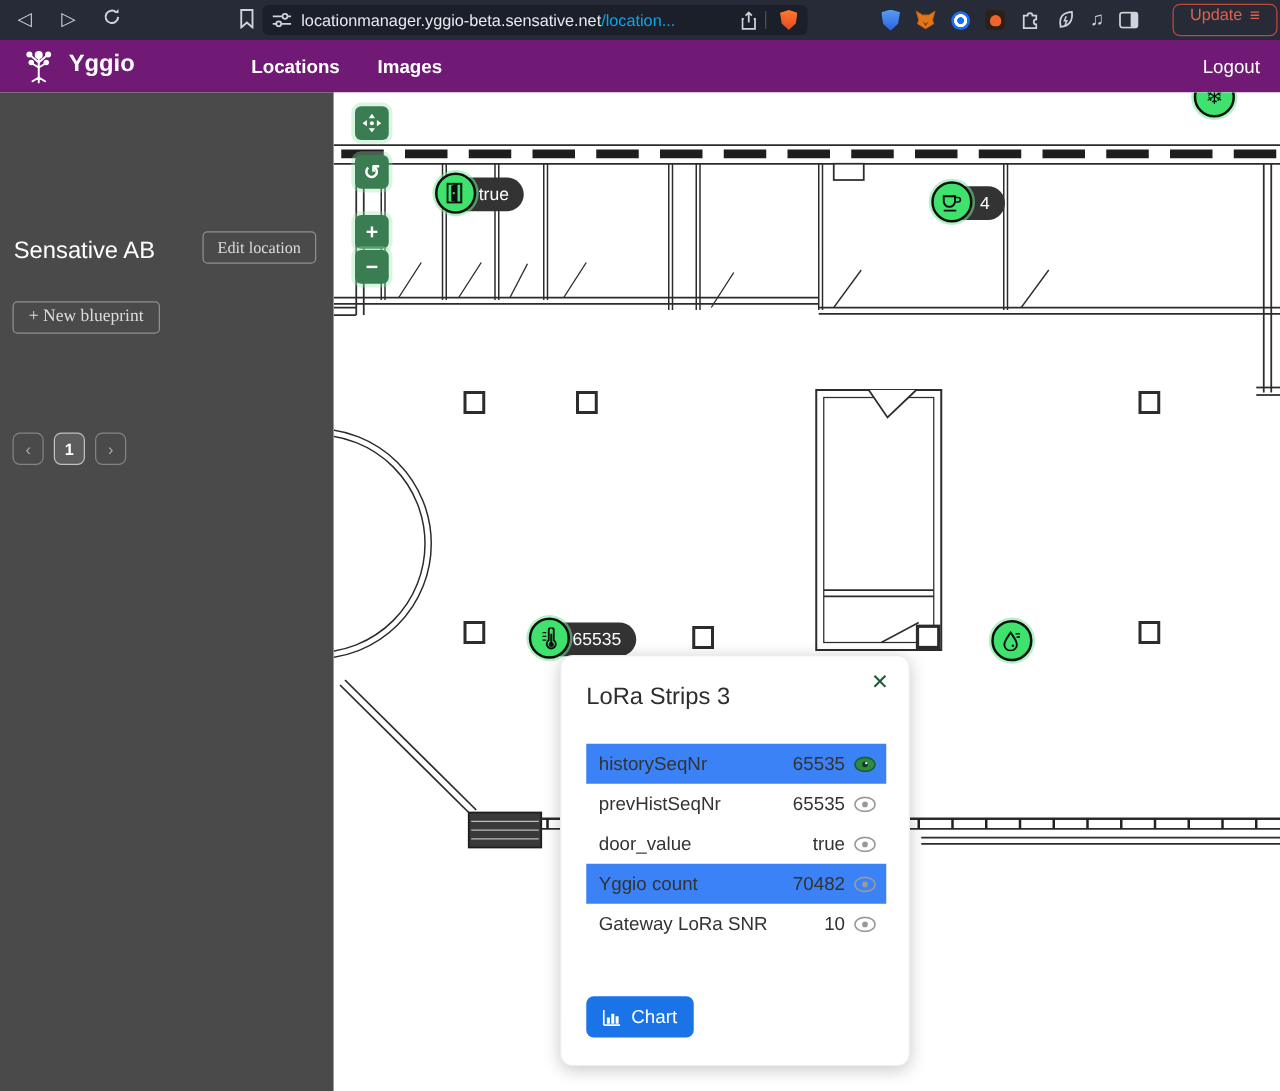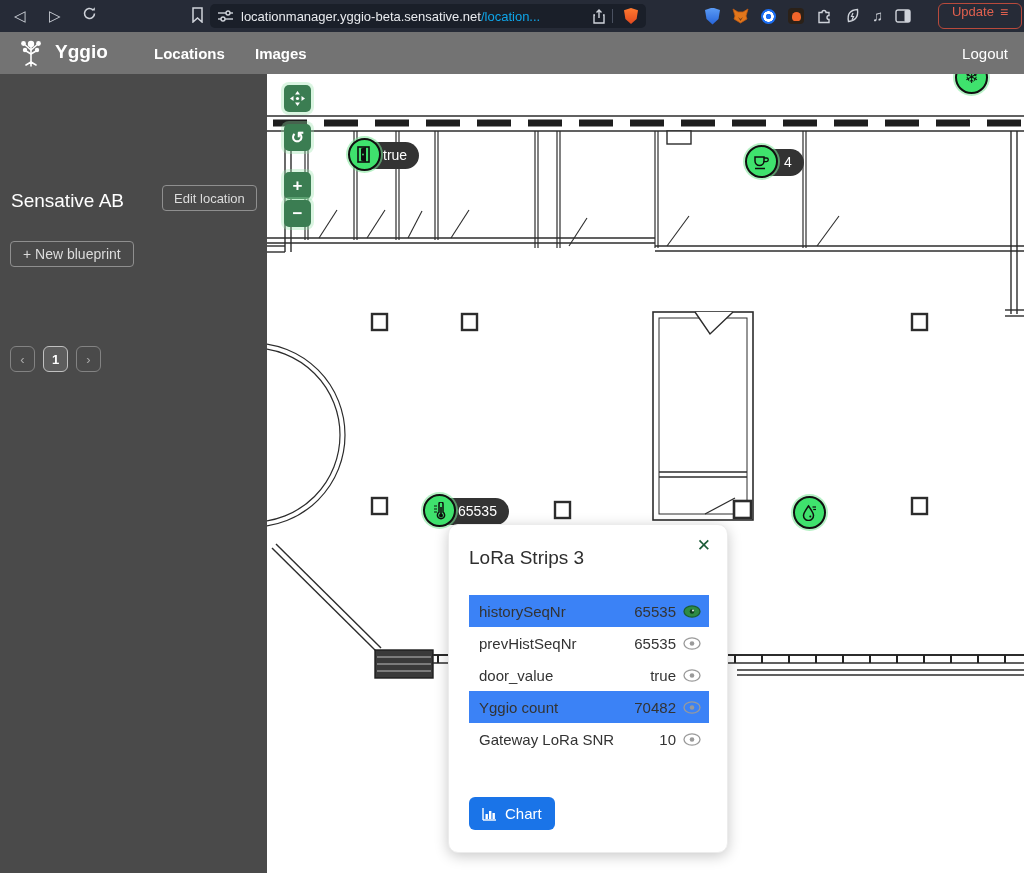--- a/index.html
+++ b/index.html
@@ -23,31 +23,31 @@
   .icon-circle-blue { width:15px; height:15px; border-radius:50%;
         background:radial-gradient(circle at 50% 50%, #1b6ef3 0 2.5px, #fff 3px 5px, #1b6ef3 5.5px); }
   .icon-lion { width:16px; height:16px; border-radius:4px; background:#2b2118; display:flex;align-items:center;justify-content:center; }
   .icon-lion i { display:block; width:9px; height:9px; border-radius:50% 50% 40% 40%; background:#f2652a; }
   .updatebtn { position:absolute; left:938px; top:3px; width:84px; height:26px; border:1.5px solid #b94a3c;
                border-radius:6px; color:#e0604f; font-size:13px; display:flex; align-items:flex-start;
                justify-content:center; gap:6px; cursor:pointer; }
   .updatebtn .burger { font-size:14px; }
 
   
-  .navbar { position:absolute; left:0; top:32px; width:1024px; height:42px; background:#737373; }
+  .navbar { position:absolute; left:0; top:32px; width:1024px; height:42px; background:#701a75; }
   .brand { position:absolute; left:16px; top:5px; display:flex; align-items:center; gap:9px; color:#fff; }
   .brand .bname { font-size:19px; font-weight:600; }
-  .navitem { position:absolute; top:13px; color:#fff; font-size:15px; font-weight:600; cursor:pointer; }
+  .navitem { position:absolute; top:13px; color:#fff; font-size:15px; font-weight:600; cursor:pointer;margin-left:47px; }
   .logout { position:absolute; right:16px; top:13px; color:#fff; font-size:15px; cursor:pointer; }
 
   
   .sidebar { position:absolute; left:0; top:74px; width:267px; height:799px; background:#4a4a4a; }
   .loc-title { position:absolute; left:11px; top:116px; color:#fff; font-size:19px; }
   .btn-outline { background:transparent; border:1px solid #8f8f8f; border-radius:4px; color:#dcdcdc;
-                 font-size:13px; font-family:Liberation Sans, sans-serif; cursor:pointer; }
+                 font-size:13px; font-family:Liberation Serif, serif; cursor:pointer; }
   .edit-loc { position:absolute; left:162px; top:111px; height:26px; padding:0 11px; }
   .new-bp { position:absolute; left:10px; top:167px; height:26px; padding:0 12px; font-size:14px; }
   .bp-card { position:absolute; left:10px; top:198px; width:244px; height:64px; background:#585858; border-radius:4px; }
   .bp-name { position:absolute; left:14px; top:13px; color:#fff; font-size:15px; }
   .bp-devices { position:absolute; left:14px; top:34px; color:#c9c9c9; font-size:13px; }
   .cardbtn { position:absolute; top:20px; width:29px; height:27px; border:1px solid #9a9a9a; border-radius:4px;
              background:transparent; color:#fff; font-size:14px; display:flex; align-items:center; justify-content:center; cursor:pointer;}
   .pagebtn { position:absolute; top:272px; width:25px; height:26px; border:1px solid #838383; border-radius:6px;
              background:transparent; color:#a9a9a9; font-size:13px; display:flex; align-items:center; justify-content:center; cursor:pointer;}
   .pagebtn.active { background:#5d5d5d; color:#fff; border-color:#c0c0c0; font-weight:600; }

